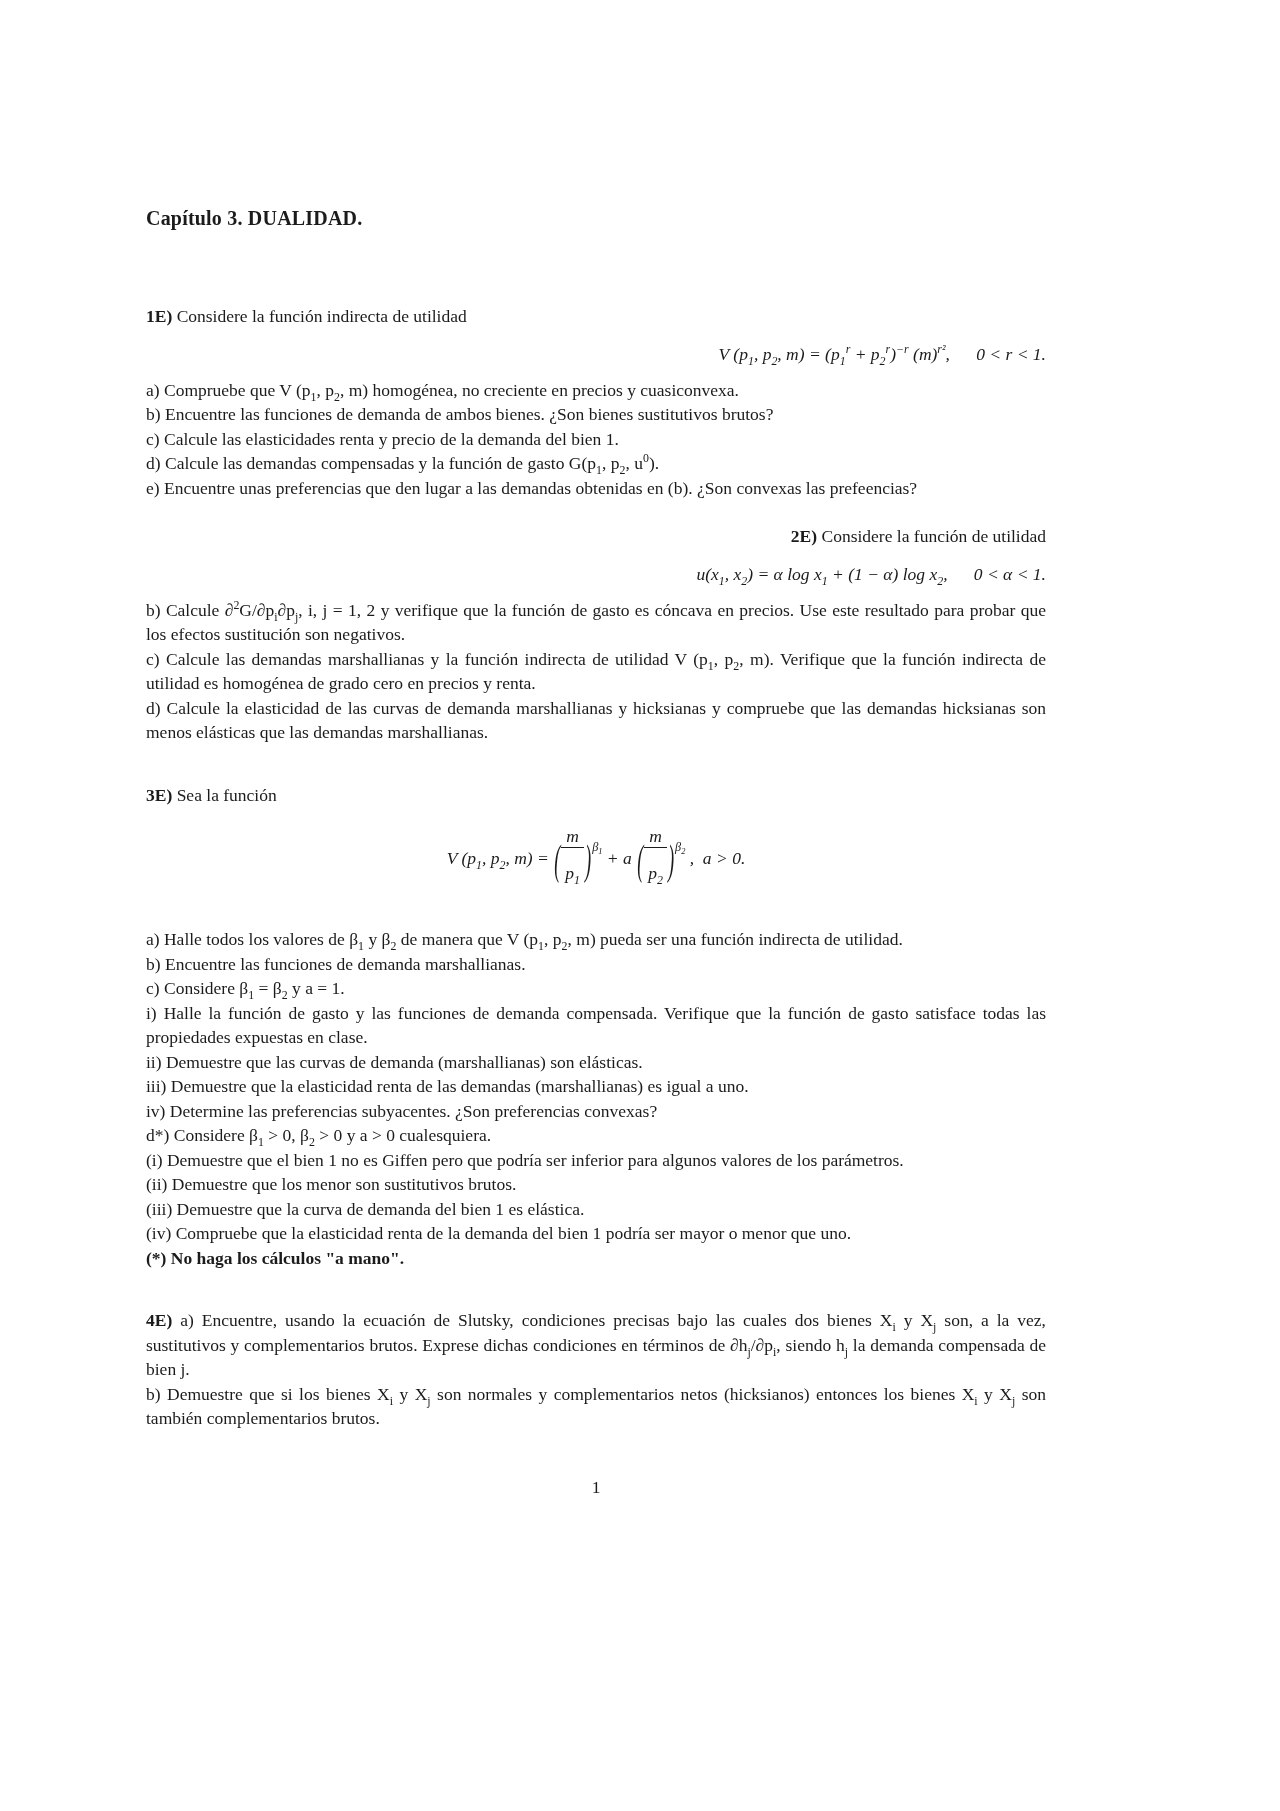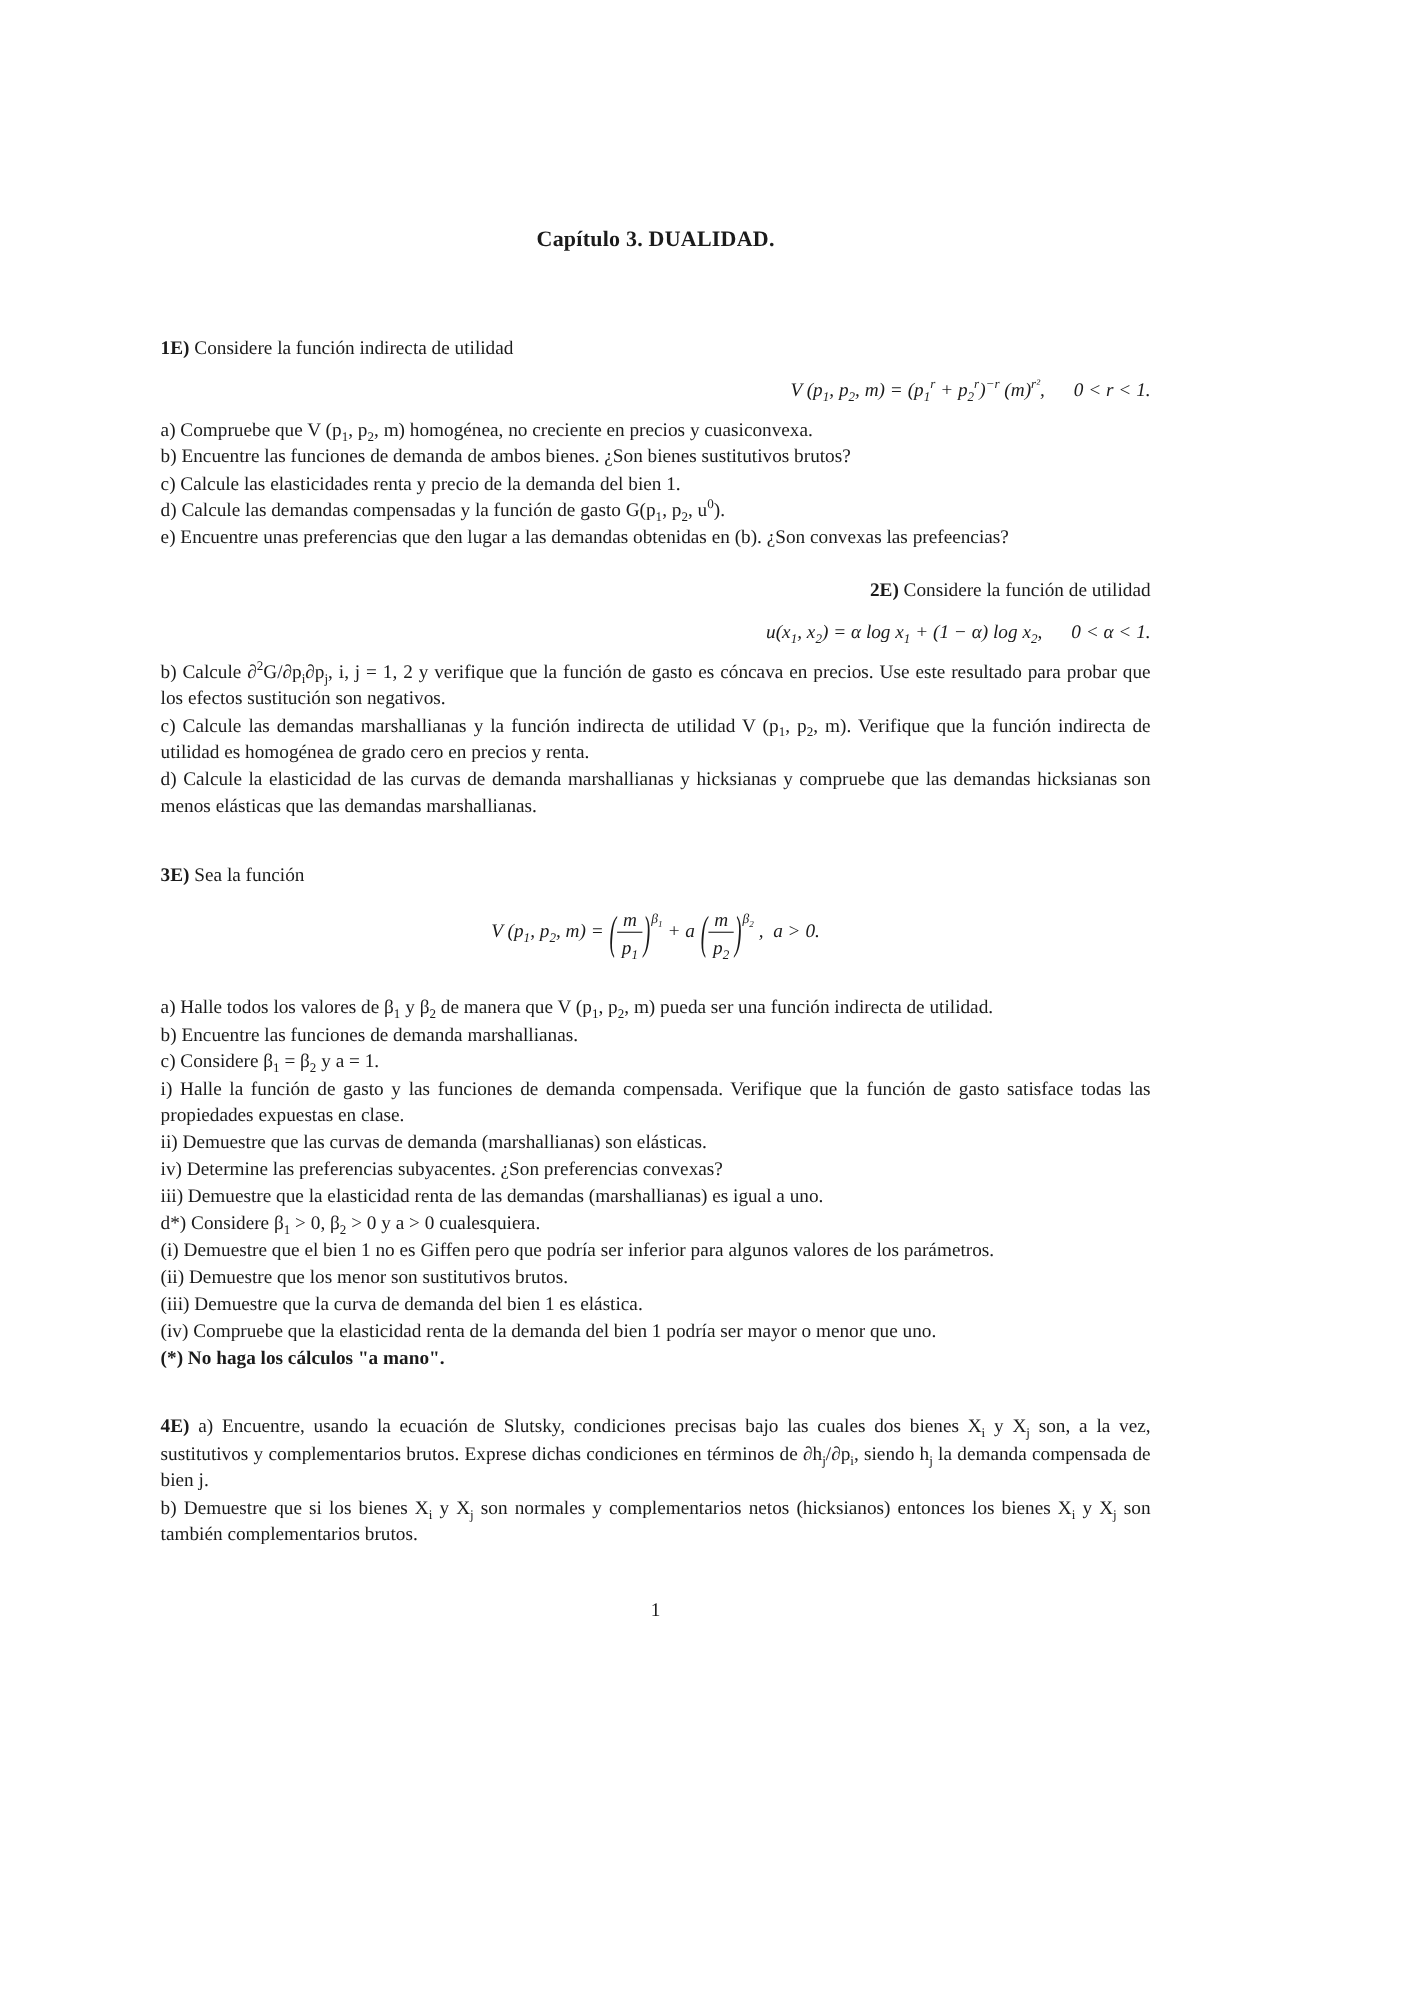--- a/index.html
+++ b/index.html
@@ -2,39 +2,39 @@
 <html><head>
 <meta charset="utf-8">
 <style>
   html,body{margin:0;padding:0;background:#ffffff;}
   body{
     width:1280px;height:1811px;position:relative;
     font-family:"Liberation Serif","DejaVu Serif",serif;
     font-size:17.5px;color:#1b1b1b;
   }
   .content{position:absolute;left:146px;top:0;width:900px;}
-  .title{margin:207px 0 0 0;text-align:center;font-size:20px;font-weight:700;letter-spacing:0.2px;}
+  .title{margin:207px 0 0 0;text-align:left;font-size:20px;font-weight:700;letter-spacing:0.2px;}
   p{margin:0;line-height:24.5px;}
   .intro{margin-top:74px;}
   .sec-gap{margin-top:38px;}
   .plabel{font-weight:700;}
   .just{text-align:justify;}
   .bold{font-weight:700;}
   sup,sub{font-size:68%;line-height:0;}
   .formula{
     text-align:right;font-style:italic;white-space:pre-wrap;
     margin:15px 0 13px 0;
   }
   .formula3{
     text-align:center;font-style:italic;white-space:pre-wrap;
     margin:6px 0 14px 0;padding:14px 0;line-height:1.1;
   }
   .frac{display:inline-block;vertical-align:-0.85em;text-align:center;}
   .frac .num{display:block;line-height:1.12;padding:0 4px;}
-  .frac .den{display:block;line-height:1.12;border-top:1px solid #1b1b1b;padding:4px 4px;}
+  .frac .den{display:block;line-height:1.12;border-top:1px solid #1b1b1b;padding:16px 4px;}
   .bigp{display:inline-block;transform:scaleY(2.3);font-size:1.05em;vertical-align:-2px;margin:0 1px;}
   .fexp{font-size:70%;vertical-align:1.05em;font-style:italic;}
   .pagenum{text-align:center;margin-top:44px;}
 </style>
 </head>
 <body>
 
 <div class="content">
 
   <h1 class="title">Capítulo 3. DUALIDAD.</h1>
@@ -55,22 +55,22 @@
 
   <p class="intro sec-gap" style="margin-top:38px;"><span class="plabel">3E)</span> <span>Sea la función</span></p>
 
   <div class="formula3"><span>V (p<sub>1</sub>, p<sub>2</sub>, m) = </span><span class="bigp">(</span><span class="frac"><span class="num">m</span><span class="den">p<sub>1</sub></span></span><span class="bigp">)</span><sup class="fexp">β<sub>1</sub></sup><span> + a </span><span class="bigp">(</span><span class="frac"><span class="num">m</span><span class="den">p<sub>2</sub></span></span><span class="bigp">)</span><sup class="fexp">β<sub>2</sub></sup><span> ,  a &gt; 0.</span></div>
 
   <p class="item just">a) Halle todos los valores de β<sub>1</sub> y β<sub>2</sub> de manera que V (p<sub>1</sub>, p<sub>2</sub>, m) pueda ser una función indirecta de utilidad.</p>
   <p class="item">b) Encuentre las funciones de demanda marshallianas.</p>
   <p class="item">c) Considere β<sub>1</sub> = β<sub>2</sub> y a = 1.</p>
   <p class="item just">i) Halle la función de gasto y las funciones de demanda compensada.  Verifique que la función de gasto satisface todas las propiedades expuestas en clase.</p>
   <p class="item">ii) Demuestre que las curvas de demanda (marshallianas) son elásticas.</p>
+  <p class="item">iii) Demuestre que la elasticidad renta de las demandas (marshallianas) es igual a uno.</p>
   <p class="item">iv) Determine las preferencias subyacentes.  ¿Son preferencias convexas?</p>
-  <p class="item">iii) Demuestre que la elasticidad renta de las demandas (marshallianas) es igual a uno.</p>
   <p class="item">d*) Considere β<sub>1</sub> &gt; 0, β<sub>2</sub> &gt; 0 y a &gt; 0 cualesquiera.</p>
   <p class="item just">(i) Demuestre que el bien 1 no es Giffen pero que podría ser inferior para algunos valores de los parámetros.</p>
   <p class="item">(ii) Demuestre que los menor son sustitutivos brutos.</p>
   <p class="item">(iii) Demuestre que la curva de demanda del bien 1 es elástica.</p>
   <p class="item">(iv) Compruebe que la elasticidad renta de la demanda del bien 1 podría ser mayor o menor que uno.</p>
   <p class="item bold">(*) No haga los cálculos "a mano".</p>
 
   <p class="item just" style="margin-top:38px;"><span class="plabel">4E)</span> <span>a) Encuentre, usando la ecuación de Slutsky, condiciones precisas bajo las cuales dos bienes X<sub>i</sub> y X<sub>j</sub> son, a la vez, sustitutivos y complementarios brutos.  Exprese dichas condiciones en términos de ∂h<sub>j</sub>/∂p<sub>i</sub>, siendo h<sub>j</sub> la demanda compensada de bien j.</span></p>
   <p class="item just">b) Demuestre que si los bienes X<sub>i</sub> y X<sub>j</sub> son normales y complementarios netos (hicksianos) entonces los bienes X<sub>i</sub> y X<sub>j</sub> son también complementarios brutos.</p>
 

